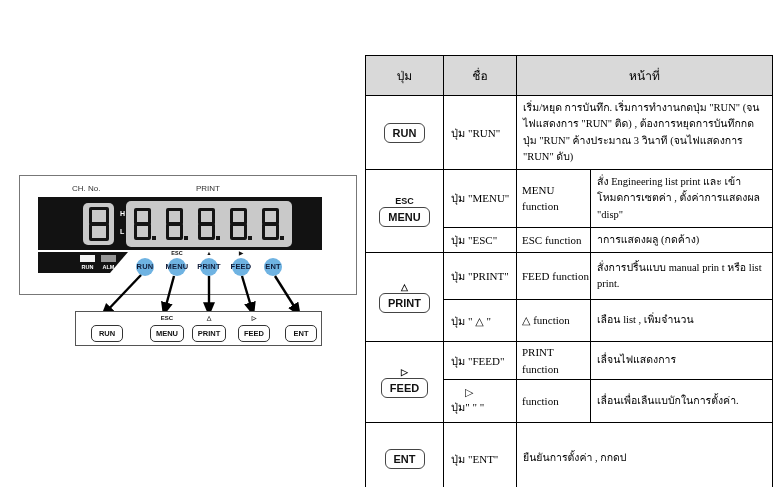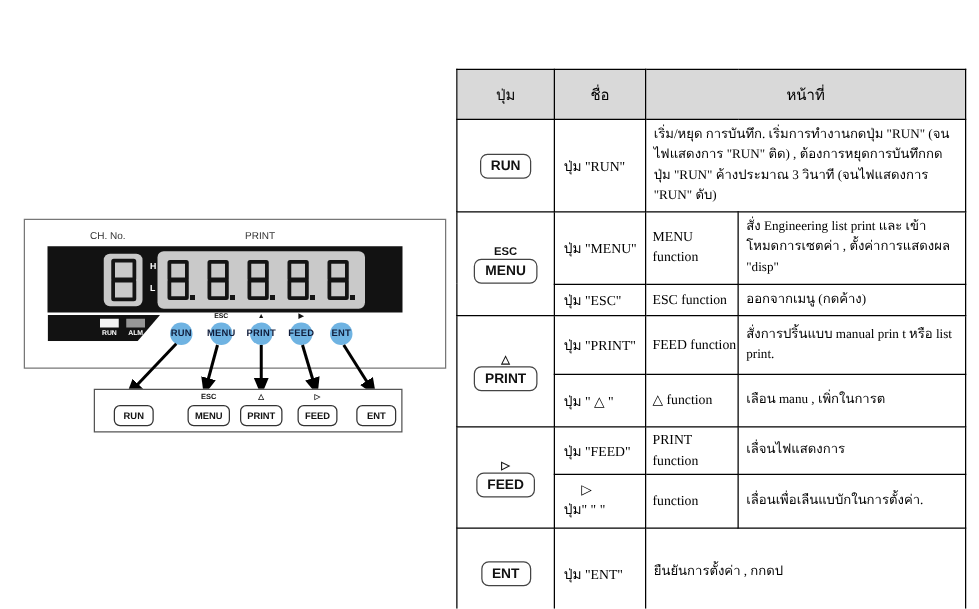--- a/index.html
+++ b/index.html
@@ -237,34 +237,34 @@
       <td class="btncell" rowspan="2">
         <div class="tbtn-above">ESC</div>
         <span class="tbtn">MENU</span></td>
       <td class="namecell">ปุ่ม "MENU"</td>
       <td class="funccell">MENU function</td>
       <td class="desccell">สั่ง Engineering list print และ เข้าโหมดการเซตค่า , ตั้งค่าการแสดงผล "disp"</td>
     </tr>
     <tr style="height:21px">
       <td class="namecell">ปุ่ม "ESC"</td>
       <td class="funccell">ESC function</td>
-      <td class="desccell">ออกจากเมนู (กดค้าง)</td>
+      <td class="desccell">าการแสดงผลู (กดค้าง)</td>
     </tr>
     <tr style="height:47px">
       <td class="btncell" rowspan="2">
         <div class="tbtn-above">△</div>
         <span class="tbtn">PRINT</span></td>
       <td class="namecell">ปุ่ม "PRINT"</td>
       <td class="funccell">FEED function</td>
       <td class="desccell">สั่งการปริ้นแบบ manual prin t หรือ list print.</td>
     </tr>
     <tr style="height:42px">
       <td class="namecell">ปุ่ม " △ "</td>
       <td class="funccell">△ function</td>
-      <td class="desccell">เลือน manu , เพิ่กในการต</td>
+      <td class="desccell">เลือน list , เพิ่มจำนวน</td>
     </tr>
     <tr style="height:38px">
       <td class="btncell" rowspan="2">
         <div class="tbtn-above">▷</div>
         <span class="tbtn">FEED</span></td>
       <td class="namecell">ปุ่ม "FEED"</td>
       <td class="funccell">PRINT function</td>
       <td class="desccell">เลื่จนไฟแสดงการ</td>
     </tr>
     <tr style="height:43px">

